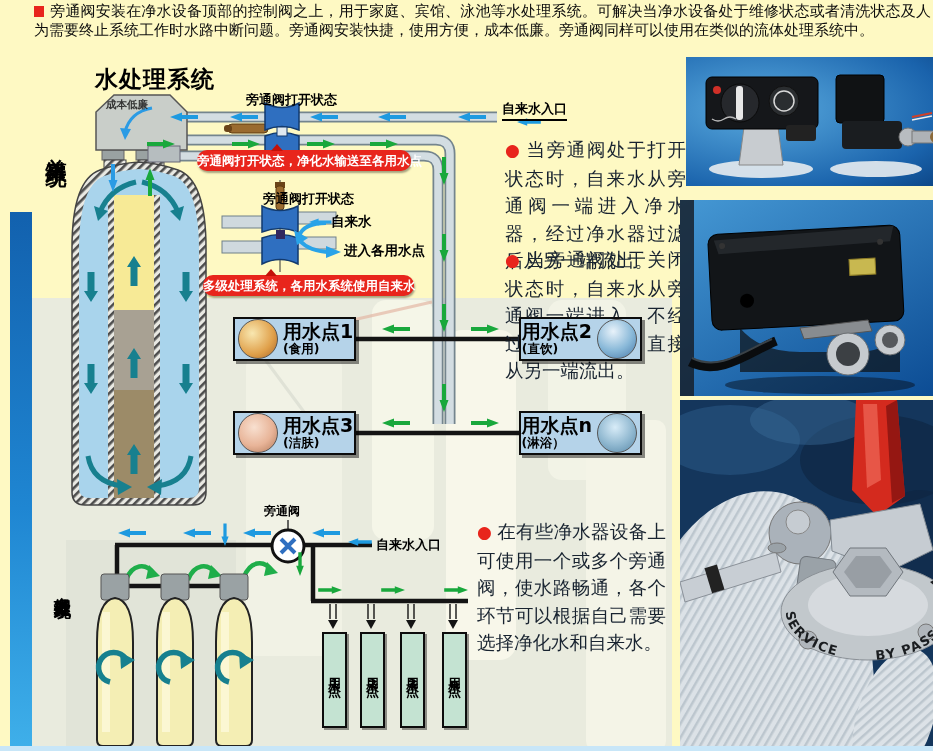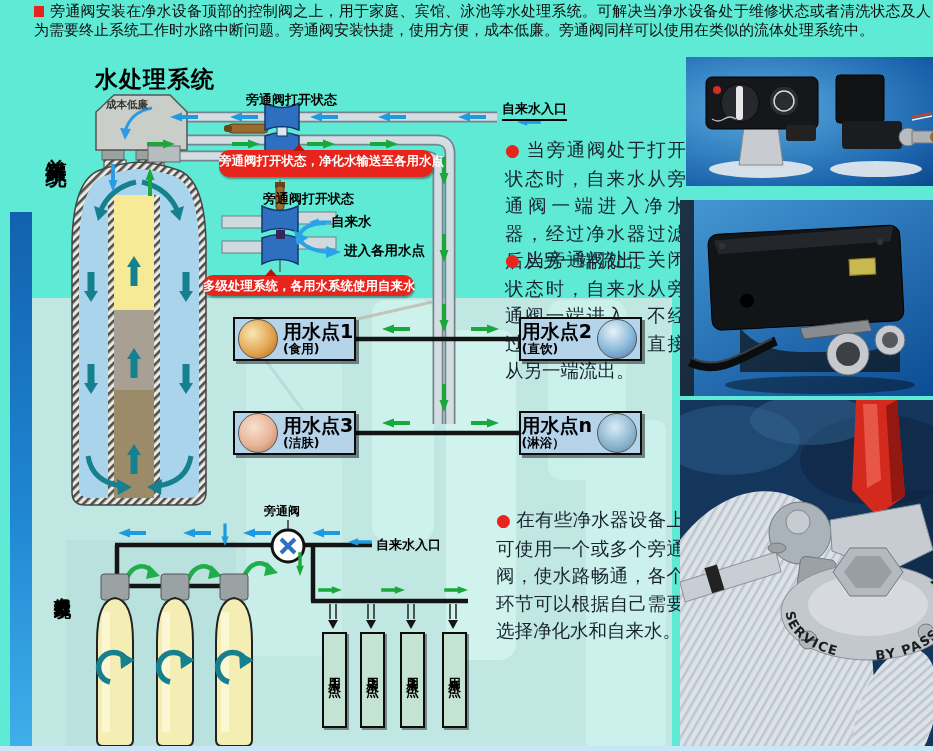--- a/index.html
+++ b/index.html
@@ -1,16 +1,16 @@
 <!DOCTYPE html>
 <html><head>
 <meta charset="utf-8">
 <style>
   html,body{margin:0;padding:0;background:#ffffff;}
-  #canvas{position:relative;width:933px;height:751px;background:#5eead4;overflow:hidden;
+  #canvas{position:relative;width:933px;height:751px;background:#fef9c3;overflow:hidden;
           font-family:"DejaVu Sans",sans-serif;color:#111;}
   .abs{position:absolute;}
   
   #intro{left:34px;top:2px;width:897px;font-size:15px;line-height:18.6px;font-weight:500;color:#0d0d0d;text-align:justify;}
   #intro .bullet{display:inline-block;width:10px;height:11px;background:#e8251c;margin-right:6px;vertical-align:-1px;}
   
   .h-title{left:95px;top:64px;font-size:23px;font-weight:bold;color:#000;letter-spacing:1px;}
   .v-label{writing-mode:vertical-rl;text-orientation:upright;font-weight:bold;color:#000;}
   #lbl-single{left:42px;top:142px;font-size:21px;letter-spacing:2px;}
   #lbl-multi{left:52px;top:583px;font-size:17px;letter-spacing:1px;}
@@ -21,28 +21,28 @@
   #lbl-tap-top{left:502px;top:100px;border-bottom:2px solid #000;padding-bottom:1px;}
   #lbl-tapwater{left:331px;top:213px;font-size:13.5px;font-family:Liberation Mono, monospace;}
   #lbl-enter{left:344px;top:242px;font-size:13.5px;font-family:Liberation Mono, monospace;}
   #lbl-bypass-bottom{left:264px;top:503px;font-size:12px;}
   #lbl-tap-bottom{left:376px;top:536px;}
   
   .banner{background:#e8251c;color:#fff;font-size:12.5px;font-weight:bold;text-align:center;
           border-radius:10px;box-shadow:1px 2px 2px rgba(0,0,0,.35);line-height:21px;white-space:nowrap;}
   .banner .tri{position:absolute;top:-6px;width:0;height:0;border-left:6px solid transparent;
                border-right:6px solid transparent;border-bottom:7px solid #c41108;}
-  #banner1{left:219px;top:150px;width:214px;height:27px;text-align:right;}
+  #banner1{left:197px;top:150px;width:214px;height:21px;text-align:right;}
   #banner2{left:203px;top:275px;width:211px;height:21px;}
   
   .note{font-size:18.5px;line-height:27.5px;font-weight:500;color:#182330;text-align:justify;}
   .note .dot{color:#e8251c;font-size:17px;margin-right:5px;}
   #note1{left:505px;top:136px;width:181px;}
   #note2{left:505px;top:246px;width:181px;}
-  #note3{left:477px;top:506px;width:189px;margin-left:19px;}
+  #note3{left:477px;top:518px;width:189px;}
   
   .upoint{background:#b5d3e9;border:2px solid #0c0c0c;box-shadow:3px 3px 0 rgba(0,0,0,.45);
           width:113px;height:40px;display:flex;align-items:center;padding:0 3px;}
   .upoint.rev{flex-direction:row-reverse;}
   .upoint .circ{flex:none;width:38px;height:38px;border-radius:50%;border:1px solid #555;}
   .upoint .txt{padding:0 5px;line-height:1.05;}
   .upoint .t1{font-size:19px;font-weight:bold;color:#000;white-space:nowrap;}
   .upoint .t2{font-size:12.5px;font-weight:bold;color:#000;white-space:nowrap;}
   .ph-food{background:radial-gradient(circle at 35% 35%,#f8e7b0,#e0a04a 60%,#a86428);}
   .ph-drink{background:radial-gradient(circle at 40% 30%,#e8f2fa,#88b8d8 55%,#4878a8);}

